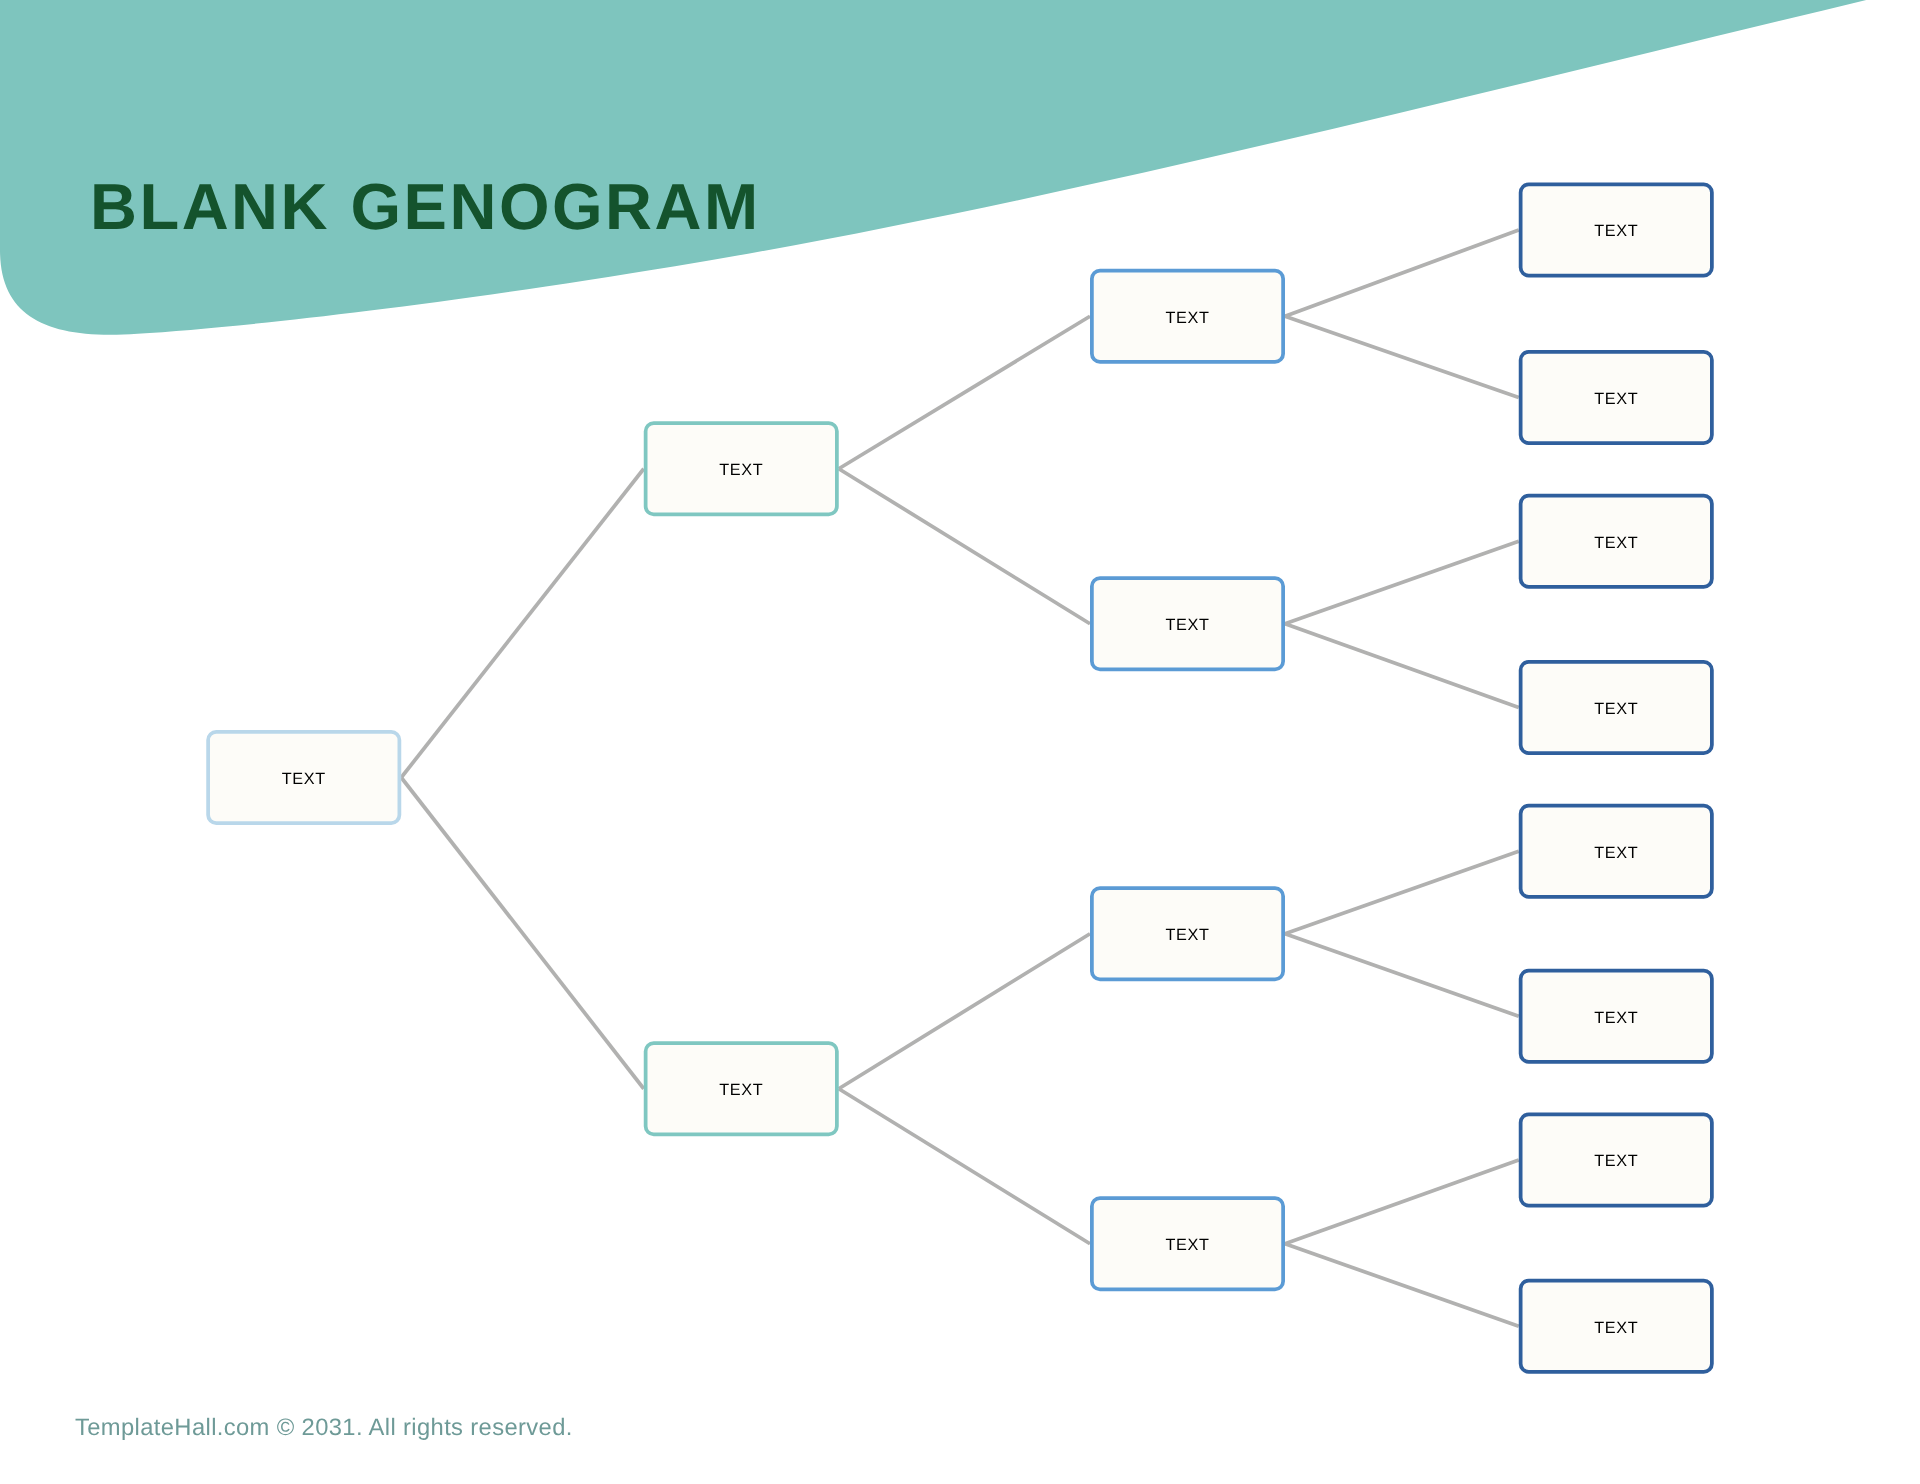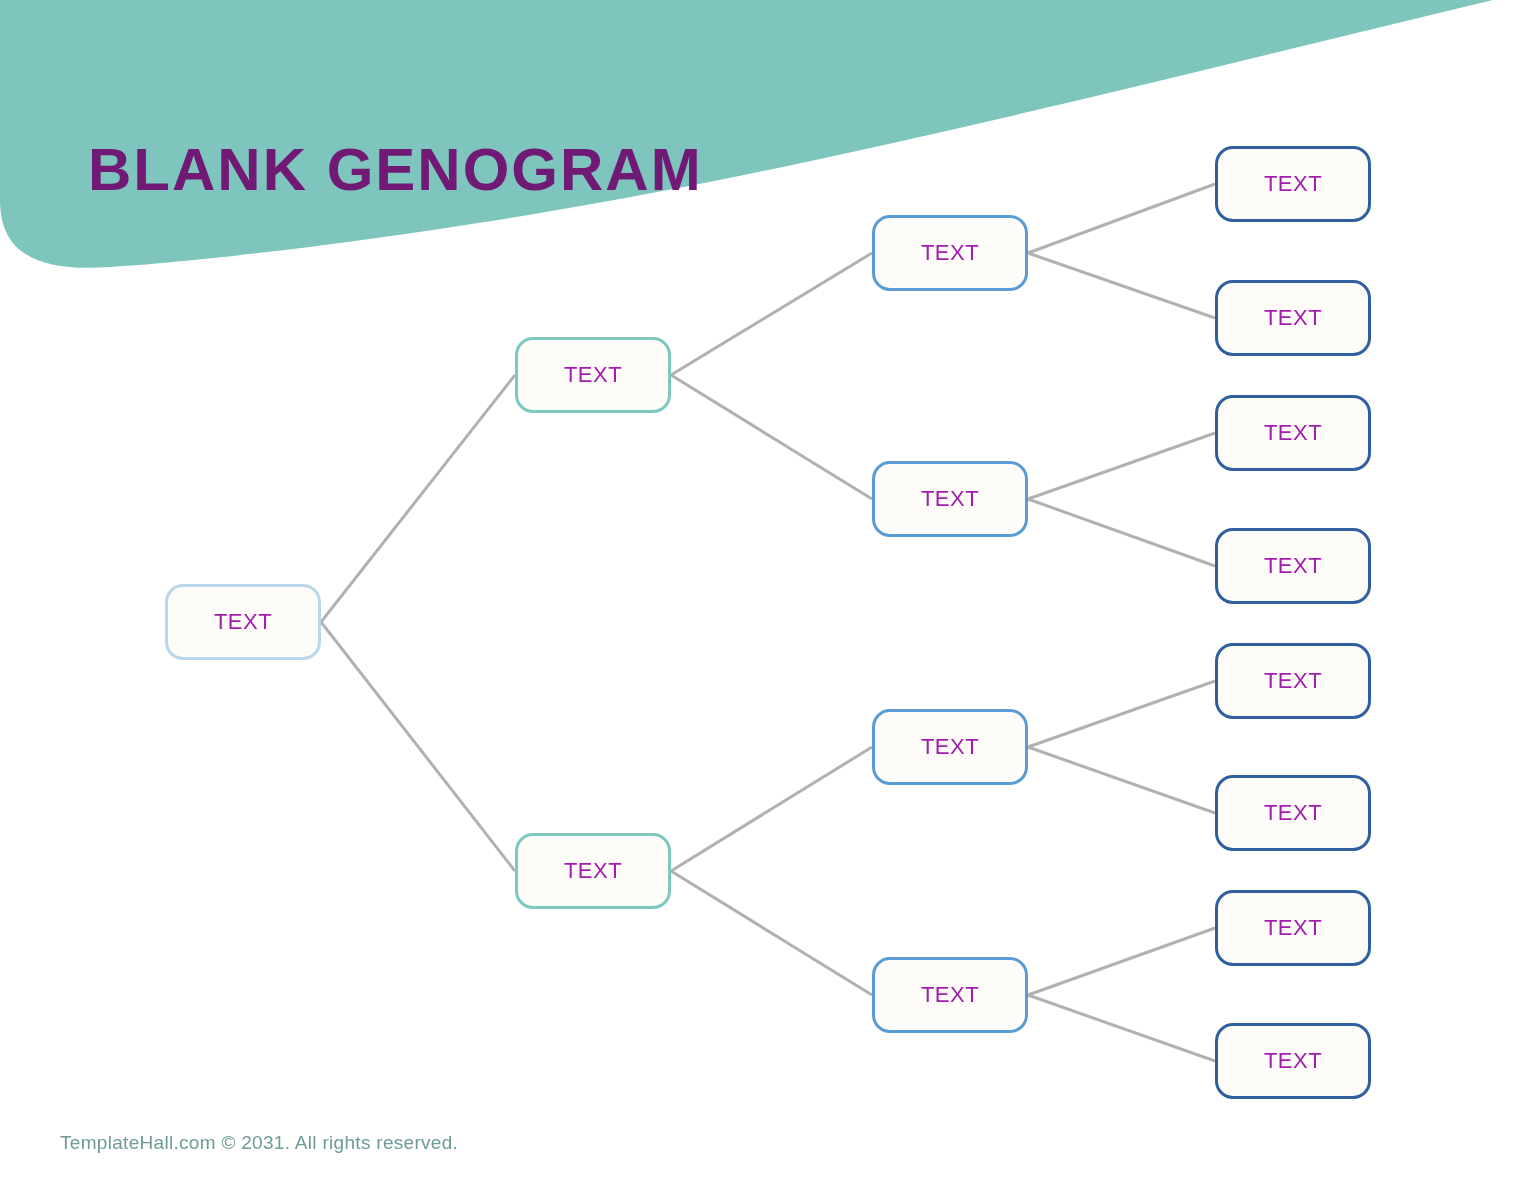--- a/index.html
+++ b/index.html
@@ -11,47 +11,47 @@
     overflow: hidden;
   }
   .header-swoosh {
     position: absolute;
     top: 0; left: 0;
     width: 1536px; height: 300px;
     display: block;
   }
   .page-title {
     position: absolute;
-    left: 88px; top: 140px;
-    font-size: 60px;
+    left: 72px; top: 140px;
+    font-size: 52px;
     font-weight: bold;
     letter-spacing: 2px;
-    color: #701a75;
+    color: #14532d;
     line-height: 1;
   }
   .canvas {
     position: absolute;
     top: 0; left: 0;
     width: 1536px; height: 1187px;
   }
   .edges {
     position: absolute;
     top: 0; left: 0;
     width: 1536px; height: 1187px;
   }
   .node {
     position: absolute;
     background: #fdfcf8;
-    border-radius: 18px;
+    border-radius: 8px;
     display: flex;
     align-items: center;
     justify-content: center;
-    font-size: 22px;
+    font-size: 13px;
     letter-spacing: 0.5px;
-    color: #a21caf;
+    color: #000000;
     cursor: pointer;
   }
   .footer {
     position: absolute;
     left: 60px; top: 1132px;
     font-size: 19px;
     color: #6e9a97;
     letter-spacing: 0.3px;
   }
 </style>

